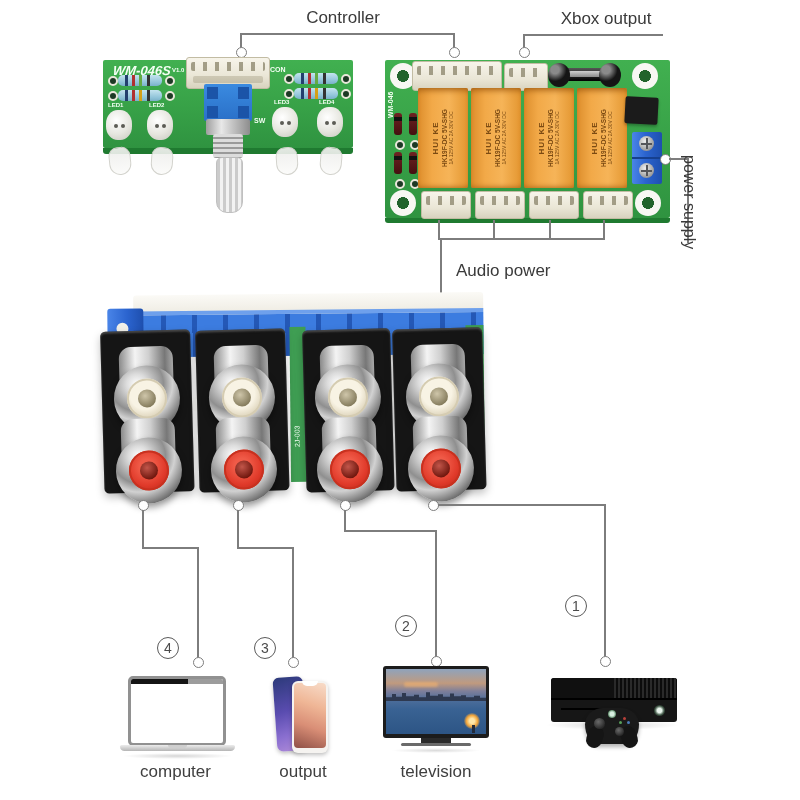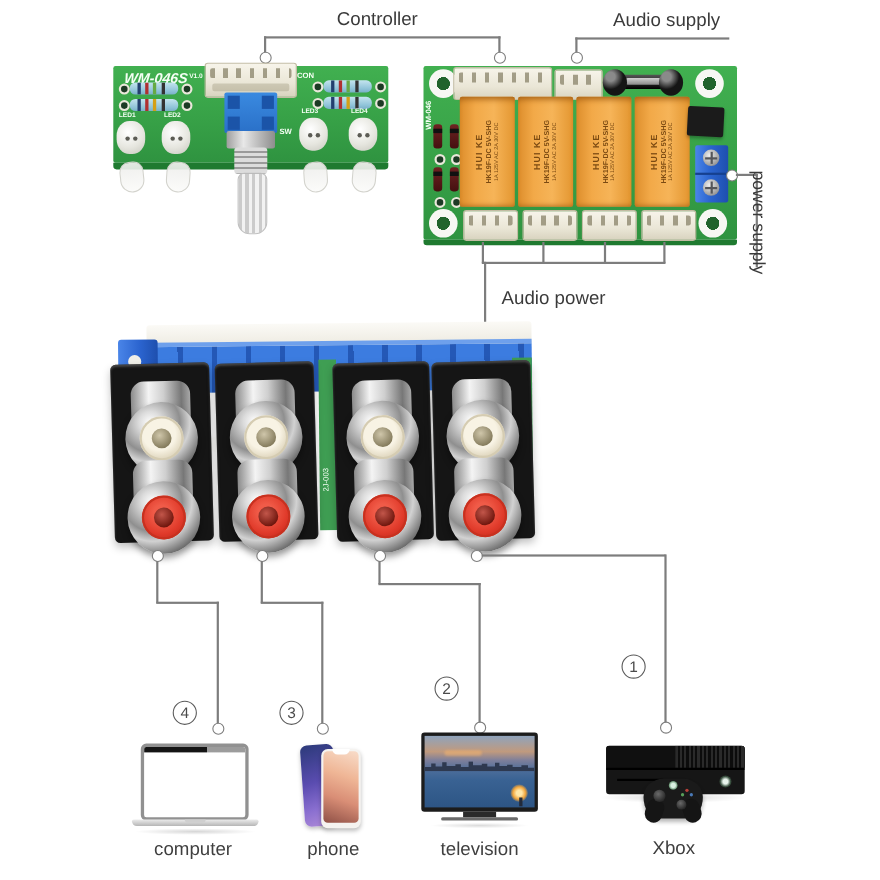--- a/index.html
+++ b/index.html
@@ -67,21 +67,21 @@
 
 <div id="canvas">
 
   <div class="lbl" style="left:283px;top:8px;width:120px;text-align:center;">Controller</div>
   <div class="line" style="left:240px;top:33px;width:215px;height:2px;"></div>
   <div class="line" style="left:240px;top:33px;width:2px;height:15px;"></div>
   <div class="line" style="left:453px;top:33px;width:2px;height:15px;"></div>
   <div class="circ" style="left:236px;top:47px;"></div>
   <div class="circ" style="left:449px;top:47px;"></div>
 
-  <div class="lbl" style="left:546px;top:9px;width:120px;text-align:center;">Audio supply</div>
+  <div class="lbl" style="left:546px;top:9px;width:120px;text-align:center;">Xbox output</div>
   <div class="line" style="left:523px;top:34px;width:140px;height:2px;"></div>
   <div class="line" style="left:523px;top:34px;width:2px;height:14px;"></div>
   <div class="circ" style="left:519px;top:47px;"></div>
 
   <div>
     <div class="pcb" style="left:103px;top:60px;width:250px;height:88px;"></div>
     <div class="pcb-side" style="left:103px;top:148px;width:250px;height:6px;"></div>
     <div class="silk" style="left:113px;top:63px;font-size:13px;font-style:italic;transform:skewX(-6deg);">WM-046S</div>
     <div class="silk" style="left:172px;top:67px;font-size:6px;">V1.0</div>
     <div class="silk" style="left:270px;top:66px;font-size:7px;">CON</div>
@@ -381,21 +381,21 @@
   </div>
   <div class="devlbl" style="left:118px;top:762px;width:115px;">computer</div>
 
   <div class="abs" style="left:275px;top:674px;width:56px;height:82px;">
     <div class="abs" style="left:0;top:3px;width:30px;height:74px;border-radius:6px;transform:rotate(-4deg);background:linear-gradient(165deg,#2c3a7a 0%,#5a4cb0 45%,#8a6fd0 75%,#b08cd8 100%);box-shadow:0 2px 4px rgba(0,0,0,.25);"></div>
     <div class="abs" style="left:17px;top:7px;width:36px;height:72px;border-radius:6px;background:#f5f3f0;box-shadow:0 2px 4px rgba(0,0,0,.25);overflow:hidden;">
       <div class="abs" style="left:2px;top:2px;right:2px;bottom:5px;border-radius:4px;background:linear-gradient(200deg,#f8dcc9 0%,#efB696 35%,#d98e76 65%,#8f5046 100%);"></div>
       <div class="abs" style="left:10px;top:0;width:16px;height:5px;background:#ffffff;border-radius:0 0 6px 6px;"></div>
     </div>
   </div>
-  <div class="devlbl" style="left:275px;top:762px;width:56px;">phone</div>
+  <div class="devlbl" style="left:275px;top:762px;width:56px;">output</div>
 
   <div class="abs" style="left:383px;top:666px;width:106px;height:94px;">
     <div class="abs" style="left:0;top:0;width:106px;height:72px;background:#1c1c1c;border-radius:3px;">
       <div class="abs" style="left:3px;top:3px;right:3px;bottom:4px;overflow:hidden;background:linear-gradient(180deg,#8fa3bc 0%,#c09a7e 22%,#7e7f9a 34%,#4c6d9a 48%,#396293 62%,#2d5585 100%);">
         <div class="abs" style="left:0;right:0;top:34%;height:16%;background:#2e3950;clip-path:polygon(0 100%,0 60%,6% 60%,6% 28%,10% 28%,10% 55%,16% 55%,16% 18%,20% 18%,20% 50%,28% 50%,28% 35%,33% 35%,33% 60%,40% 60%,40% 12%,44% 12%,44% 45%,52% 45%,52% 30%,57% 30%,57% 55%,64% 55%,64% 22%,68% 22%,68% 50%,75% 50%,75% 40%,80% 40%,80% 60%,88% 60%,88% 45%,94% 45%,94% 65%,100% 65%,100% 100%);"></div>
         <div class="abs" style="right:6%;bottom:8%;width:16px;height:16px;border-radius:50%;background:radial-gradient(circle,#ffe7a8 0 22%,#f2a63c 50%,rgba(242,166,60,0) 75%);"></div>
         <div class="abs" style="right:11%;bottom:2%;width:3px;height:8px;background:#222a3a;"></div>
         <div class="abs" style="left:18%;top:20%;width:34px;height:5px;border-radius:3px;background:rgba(245,180,110,.55);filter:blur(1px);"></div>
       </div>
     </div>
@@ -419,15 +419,14 @@
       <div class="abs" style="left:2px;top:18px;width:16px;height:22px;background:#151515;border-radius:8px;transform:rotate(18deg);"></div>
       <div class="abs" style="left:36px;top:18px;width:16px;height:22px;background:#151515;border-radius:8px;transform:rotate(-18deg);"></div>
       <div class="abs" style="left:9px;top:10px;width:11px;height:11px;border-radius:50%;background:radial-gradient(circle at 40% 35%,#6a6a6a,#2a2a2a 70%);"></div>
       <div class="abs" style="left:30px;top:19px;width:9px;height:9px;border-radius:50%;background:radial-gradient(circle at 40% 35%,#6a6a6a,#2a2a2a 70%);"></div>
       <div class="abs" style="left:23px;top:2px;width:8px;height:8px;border-radius:50%;background:radial-gradient(circle,#d8efe0 0 35%,#4a7a56 75%);"></div>
       <div class="abs" style="left:38px;top:9px;width:3px;height:3px;border-radius:50%;background:#b8403a;"></div>
       <div class="abs" style="left:42px;top:13px;width:3px;height:3px;border-radius:50%;background:#4a7ab8;"></div>
       <div class="abs" style="left:34px;top:13px;width:3px;height:3px;border-radius:50%;background:#58a05a;"></div>
     </div>
   </div>
-  <div class="devlbl" style="left:545px;top:761px;width:135px;">Xbox</div>
 
 </div>
 
 </body></html>

